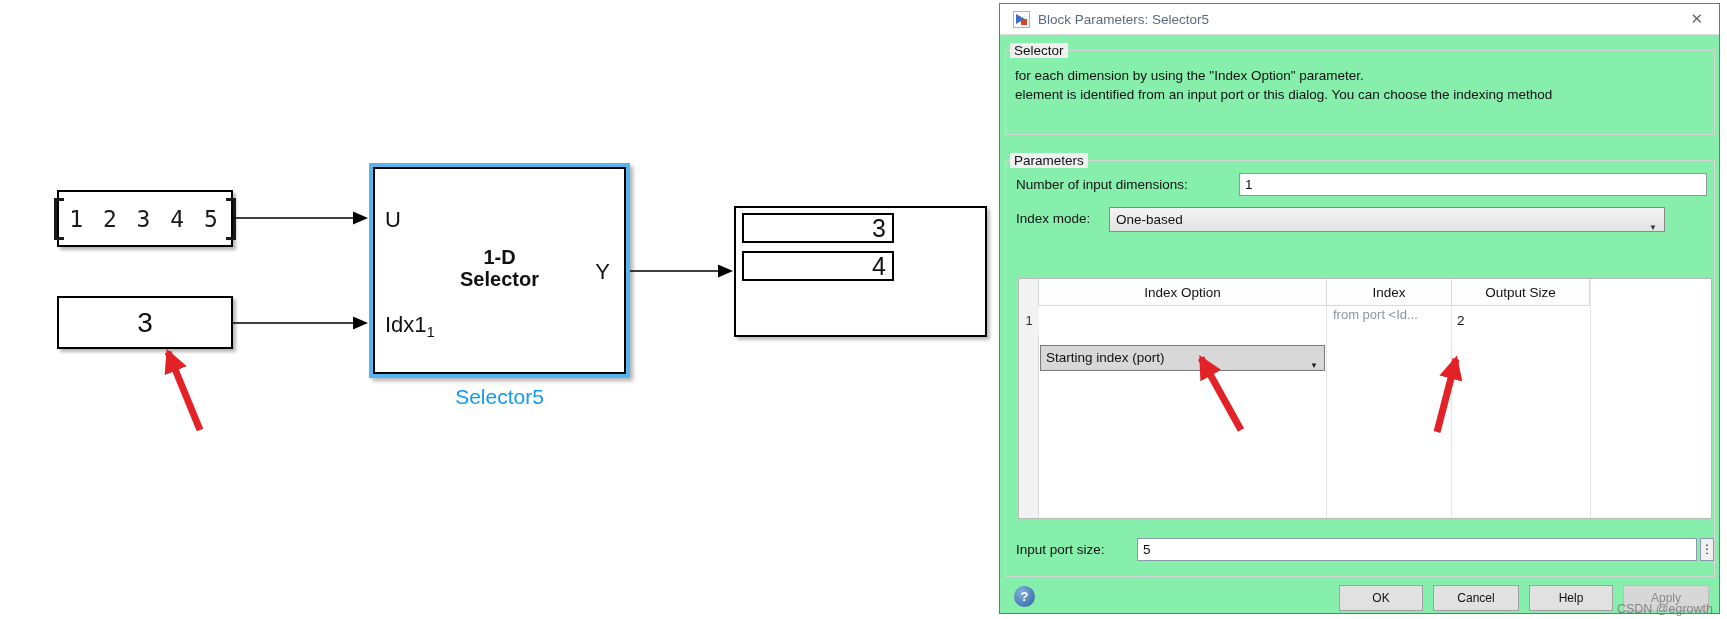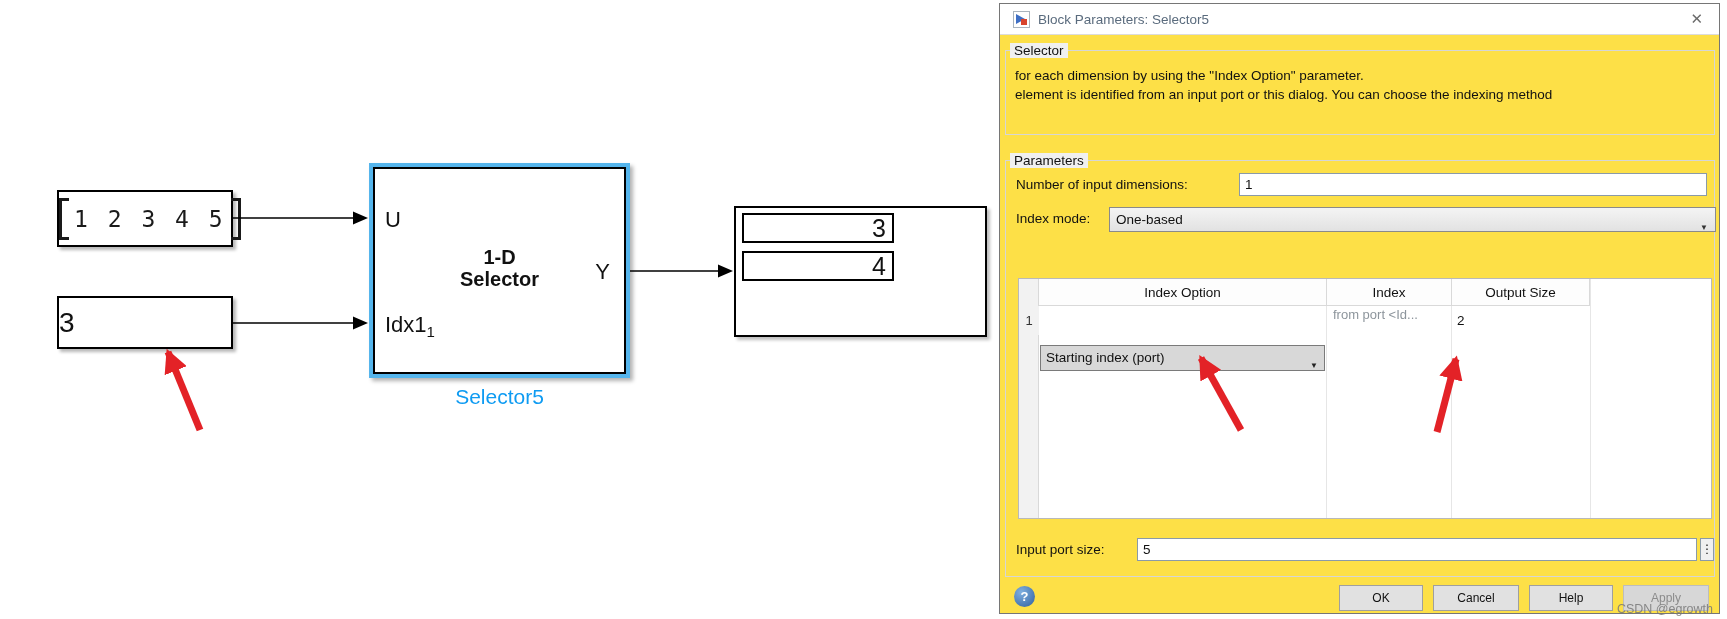--- a/index.html
+++ b/index.html
@@ -5,21 +5,21 @@
   * { margin:0; padding:0; box-sizing:border-box; }
   html,body { background:#fff; }
   #stage {
     position:relative; width:1727px; height:619px; overflow:hidden;
     background:#ffffff; font-family:"Liberation Sans", sans-serif;
   }
   
   .blk {
     position:absolute; background:#fff; border:2px solid #000;
     box-shadow:3px 3px 3px rgba(0,0,0,.28);
-    display:flex; align-items:center; justify-content:flex-start;
+    display:flex; align-items:center; justify-content:center;
   }
   .const-vec { left:57px; top:190px; width:176px; height:57px; }
   .vec-inner { display:flex; align-items:center; }
   .bracket { width:10px; height:42px; }
   .bracket.l { border-left:3px solid #1a1a1a; border-top:3px solid #1a1a1a; border-bottom:3px solid #1a1a1a; margin-right:5px;}
   .bracket.r { border-right:3px solid #1a1a1a; border-top:3px solid #1a1a1a; border-bottom:3px solid #1a1a1a; margin-left:5px;}
   .vec-text { font-family:"DejaVu Sans Mono", monospace; font-size:23px; letter-spacing:3px; color:#1a1a1a; white-space:nowrap;}
   .const-scalar { left:57px; top:296px; width:176px; height:53px; font-size:28px; color:#111;}
   .selector-frame {
     position:absolute; left:369px; top:163px; width:261px; height:215px;
@@ -34,21 +34,21 @@
   .sel-center { position:absolute; left:0; right:0; top:77px; text-align:center; font-size:20px; line-height:22px; color:#111;font-weight:bold;}
   .sel-name { position:absolute; left:369px; top:385px; width:261px; text-align:center; font-size:21px; color:#0e9bf2;}
   .display-blk { position:absolute; left:734px; top:206px; width:253px; height:131px; background:#fff; border:2px solid #000; box-shadow:3px 3px 3px rgba(0,0,0,.25);}
   .disp-box { position:absolute; left:6px; width:152px; height:30px; border:2px solid #000; background:#fff; font-size:25px; color:#111; text-align:right; padding-right:6px; line-height:27px;}
   .disp-box.b1 { top:5px; } .disp-box.b2 { top:43px; }
   
   #overlay { position:absolute; left:0; top:0; z-index:30; pointer-events:none; }
   
   .dialog {
     position:absolute; left:999px; top:3px; width:721px; height:611px;
-    background:#fde047; border:1px solid #767676; z-index:10; font-size:13.5px; color:#111;
+    background:#86efac; border:1px solid #767676; z-index:10; font-size:13.5px; color:#111;
   }
   .titlebar { position:absolute; left:0; top:0; width:100%; height:31px; background:#ffffff; border-bottom:1px solid #dcdcdc;}
   .title-icon { position:absolute; left:13px; top:7px; width:17px; height:17px; background:#fff; border:1px solid #aab4bd;}
   .ti-arrow { position:absolute; left:2px; top:2px; width:0; height:0; border-left:9px solid #3f6fc4; border-top:5px solid transparent; border-bottom:5px solid transparent;}
   .ti-square { position:absolute; right:2px; bottom:2px; width:6px; height:6px; background:#d8442c;}
   .title-text { position:absolute; left:38px; top:8px; color:#5a6b7d; font-size:13.5px;}
   .close-x { position:absolute; right:12px; top:6px; font-size:15px; color:#6b6b6b; cursor:pointer; padding:0 4px;}
   .group { position:absolute; border:1px solid #d6d6d6; }
   .group-label { position:absolute; background:#f0f0f0; padding:0 4px; font-size:13.5px; color:#111; z-index:2;}
   .g-selector { left:5px; top:46px; width:710px; height:85px; }
@@ -134,21 +134,21 @@
       <div>element is identified from an input port or this dialog. You can choose the indexing method</div>
     </div>
 
     <div class="group g-params"></div>
     <div class="group-label gl-params">Parameters</div>
 
     <div class="f-label" style="left:16px; top:169px;">Number of input dimensions:</div>
     <input class="textbox" style="left: 239px; top: 169px; width: 468px;" value="1">
 
     <div class="f-label" style="left:16px; top:203px;">Index mode:</div>
-    <div class="combo" style="left:109px; top:203px; width:607px;">
+    <div class="combo" style="left:109px; top:203px; width:556px;">
       <span>One-based</span>
       <span class="chev">▼</span>
     </div>
 
     <div class="ptable">
       <div class="gutter"></div>
       <div class="th th1">Index Option</div>
       <div class="th th2">Index</div>
       <div class="th th3">Output Size</div>
       <div class="vline2"></div>

